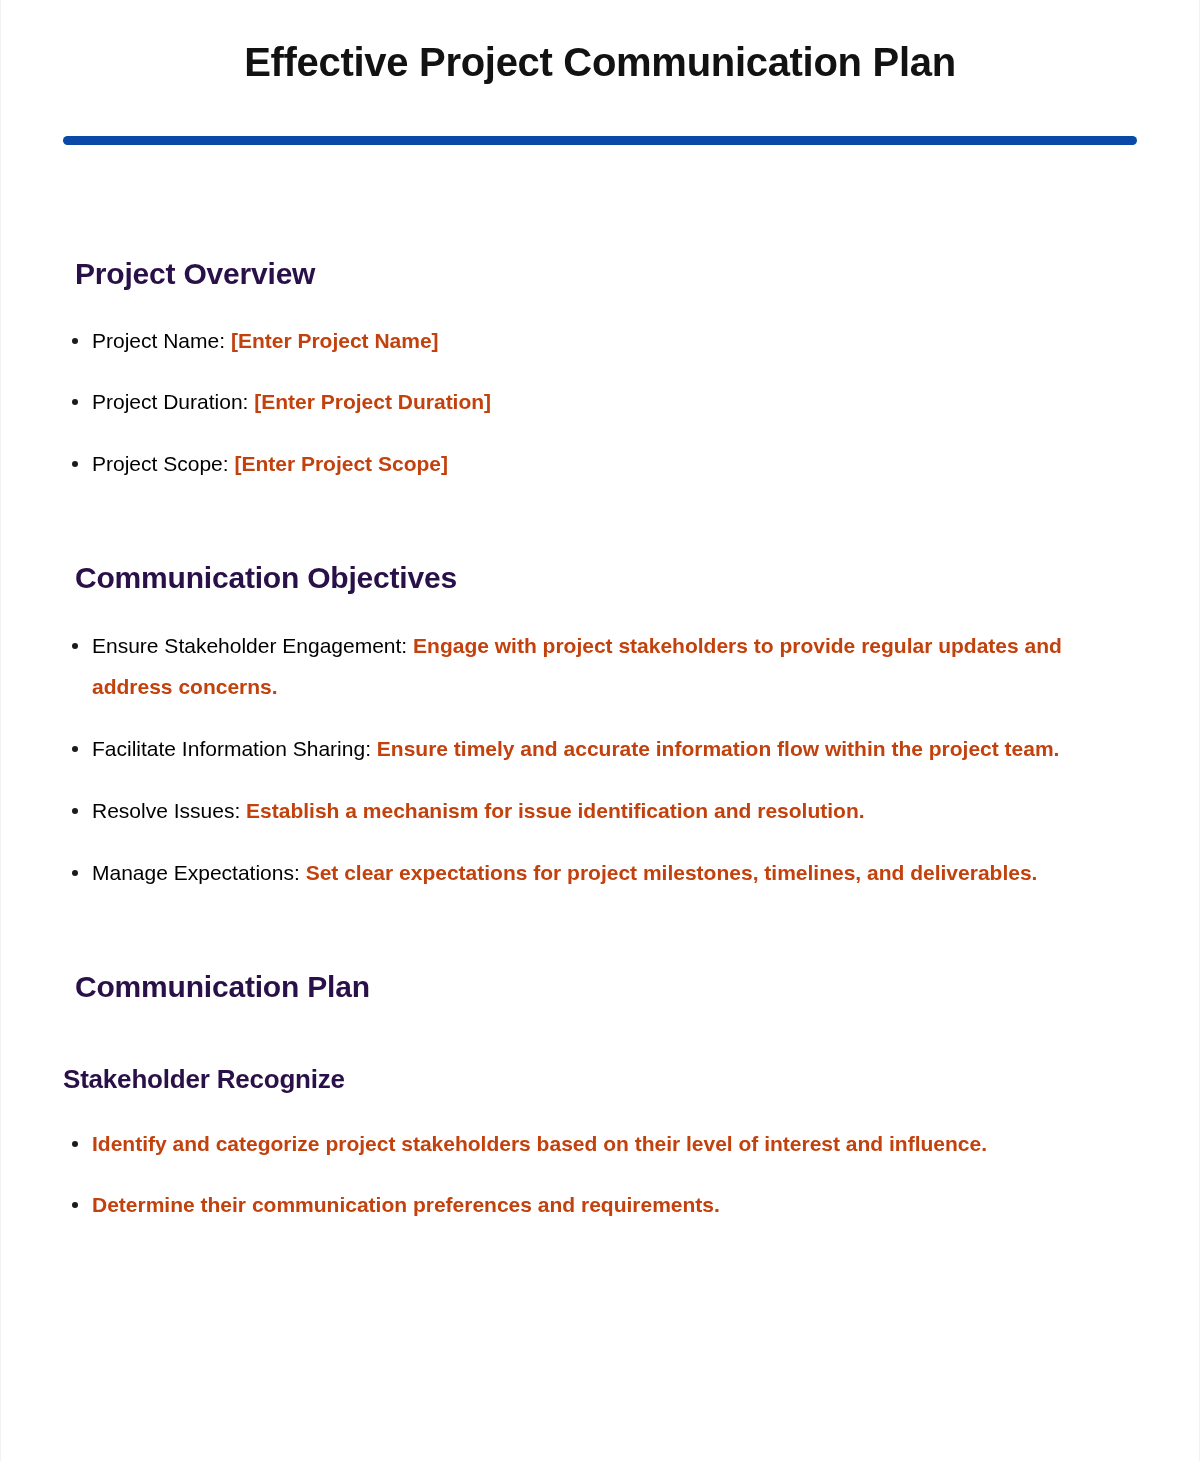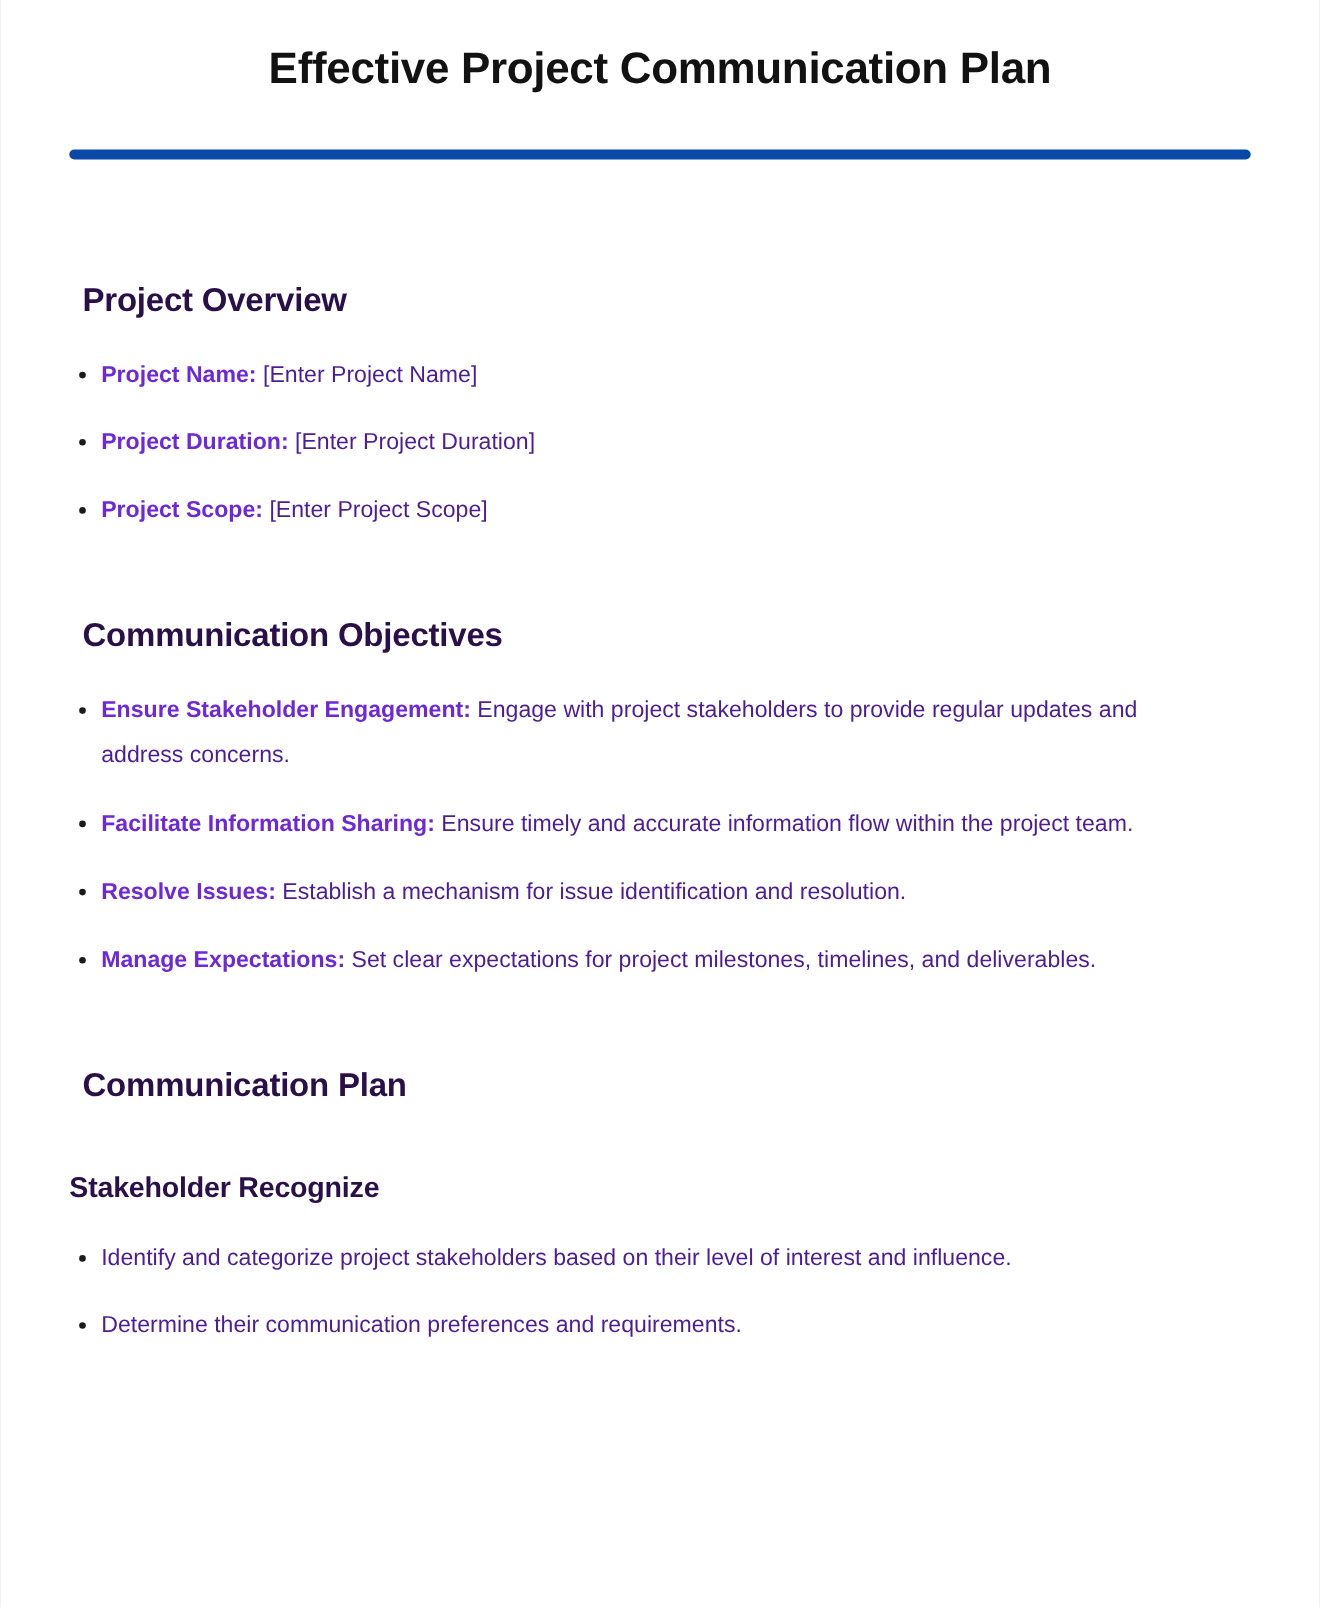--- a/index.html
+++ b/index.html
@@ -92,26 +92,26 @@
     content: "";
     position: absolute;
     left: 9px;
     top: 17px;
     width: 6px;
     height: 6px;
     border-radius: 50%;
     background: #1b1b1b;
   }
   .li-label {
-    font-weight: 700;
-    color: #6d28d9;
+    font-weight: 400;
+    color: #000000;
   }
   .li-text {
-    font-weight: 400;
-    color: #4c1d95;
+    font-weight: 700;
+    color: #c2410c;
   }
 </style>
 </head>
 <body>
 
 <div class="page">
 
   <h1 class="doc-title">Effective Project Communication Plan</h1>
 
   <div class="title-rule"></div>

